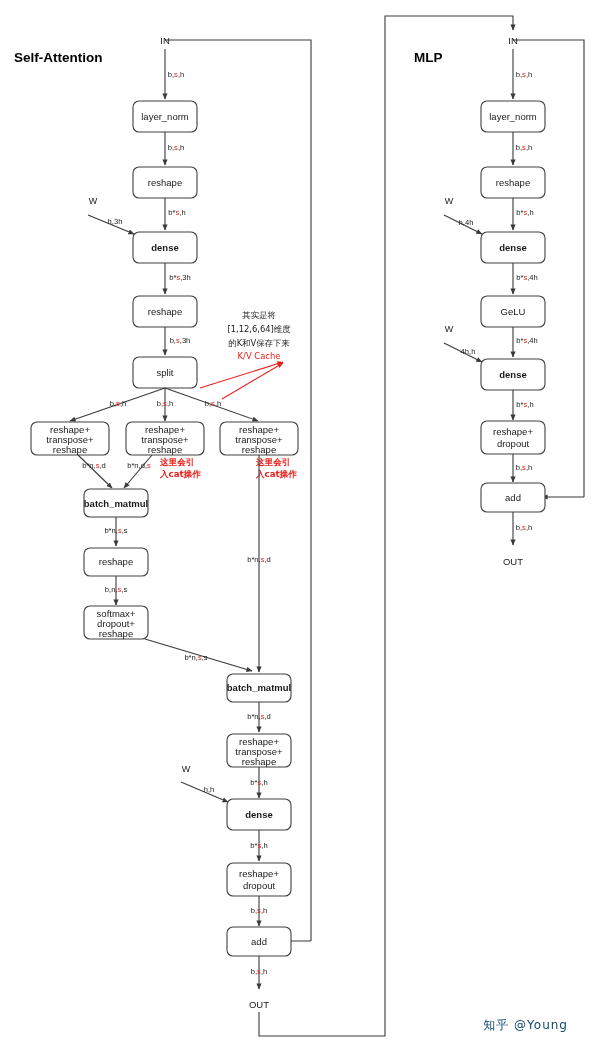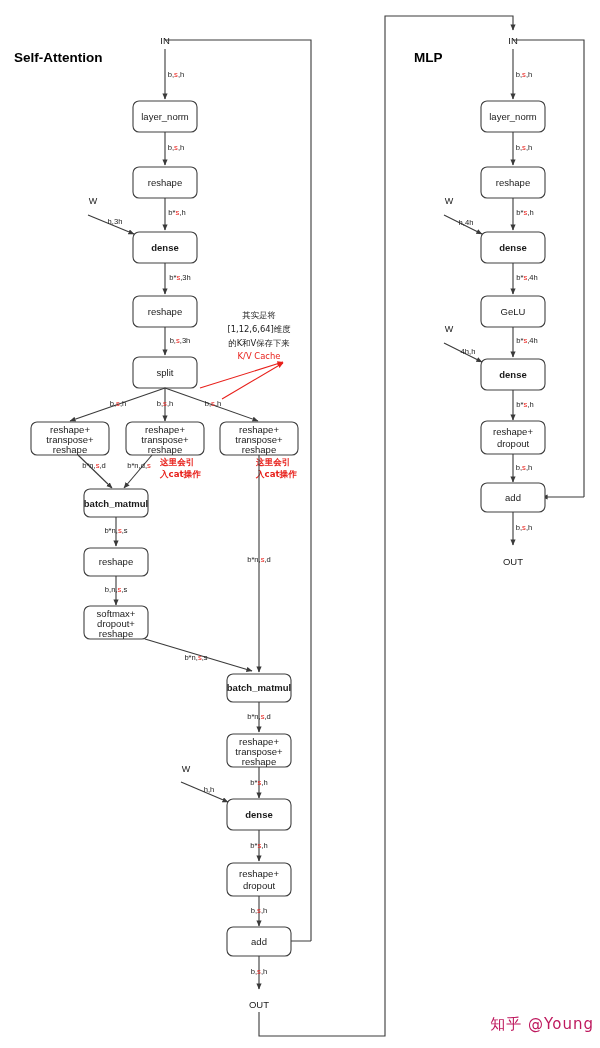--- a/index.html
+++ b/index.html
@@ -21,21 +21,21 @@
   .io-label{font-family:"Liberation Sans","DejaVu Sans",sans-serif;font-size:9.5px;fill:#1a1a1a;
             text-anchor:middle;dominant-baseline:middle;}
   .w-label{font-family:"Liberation Sans","DejaVu Sans",sans-serif;font-size:9px;fill:#1a1a1a;
            text-anchor:middle;dominant-baseline:middle;}
   .note-red{font-family:"DejaVu Sans","Liberation Sans",sans-serif;font-size:8.6px;fill:#e8201b;
             font-weight:bold;dominant-baseline:middle;}
   .note-black{font-family:"DejaVu Sans","Liberation Sans",sans-serif;font-size:8.4px;fill:#1a1a1a;
               text-anchor:middle;dominant-baseline:middle;}
   .note-kv-red{font-family:"DejaVu Sans","Liberation Sans",sans-serif;font-size:8.4px;fill:#e8201b;
                text-anchor:middle;dominant-baseline:middle;}
-  .watermark{position:absolute;right:6px;bottom:14px;color:#be185d;font-size:15px;
+  .watermark{position:absolute;right:32px;bottom:14px;color:#0c4a6e;font-size:12px;
              font-family:"DejaVu Sans","Liberation Sans",sans-serif;letter-spacing:1px;
              user-select:none;}
 </style>
 </head>
 <body>
 
 <svg id="diagram" viewBox="0 0 600 1048" xmlns="http://www.w3.org/2000/svg">
   <defs>
     <marker id="arrow" markerWidth="7" markerHeight="7" refX="5.6" refY="2.6" orient="auto" markerUnits="userSpaceOnUse">
       <path d="M0,0 L6,2.6 L0,5.2 z" fill="#3a3a3a"></path>

